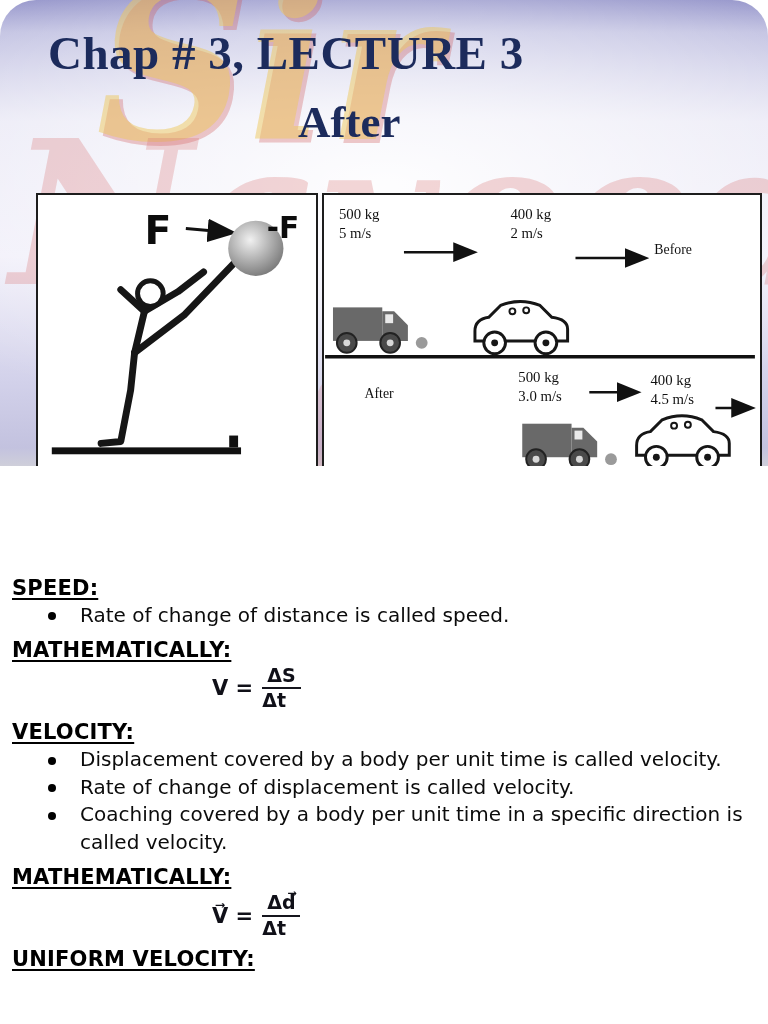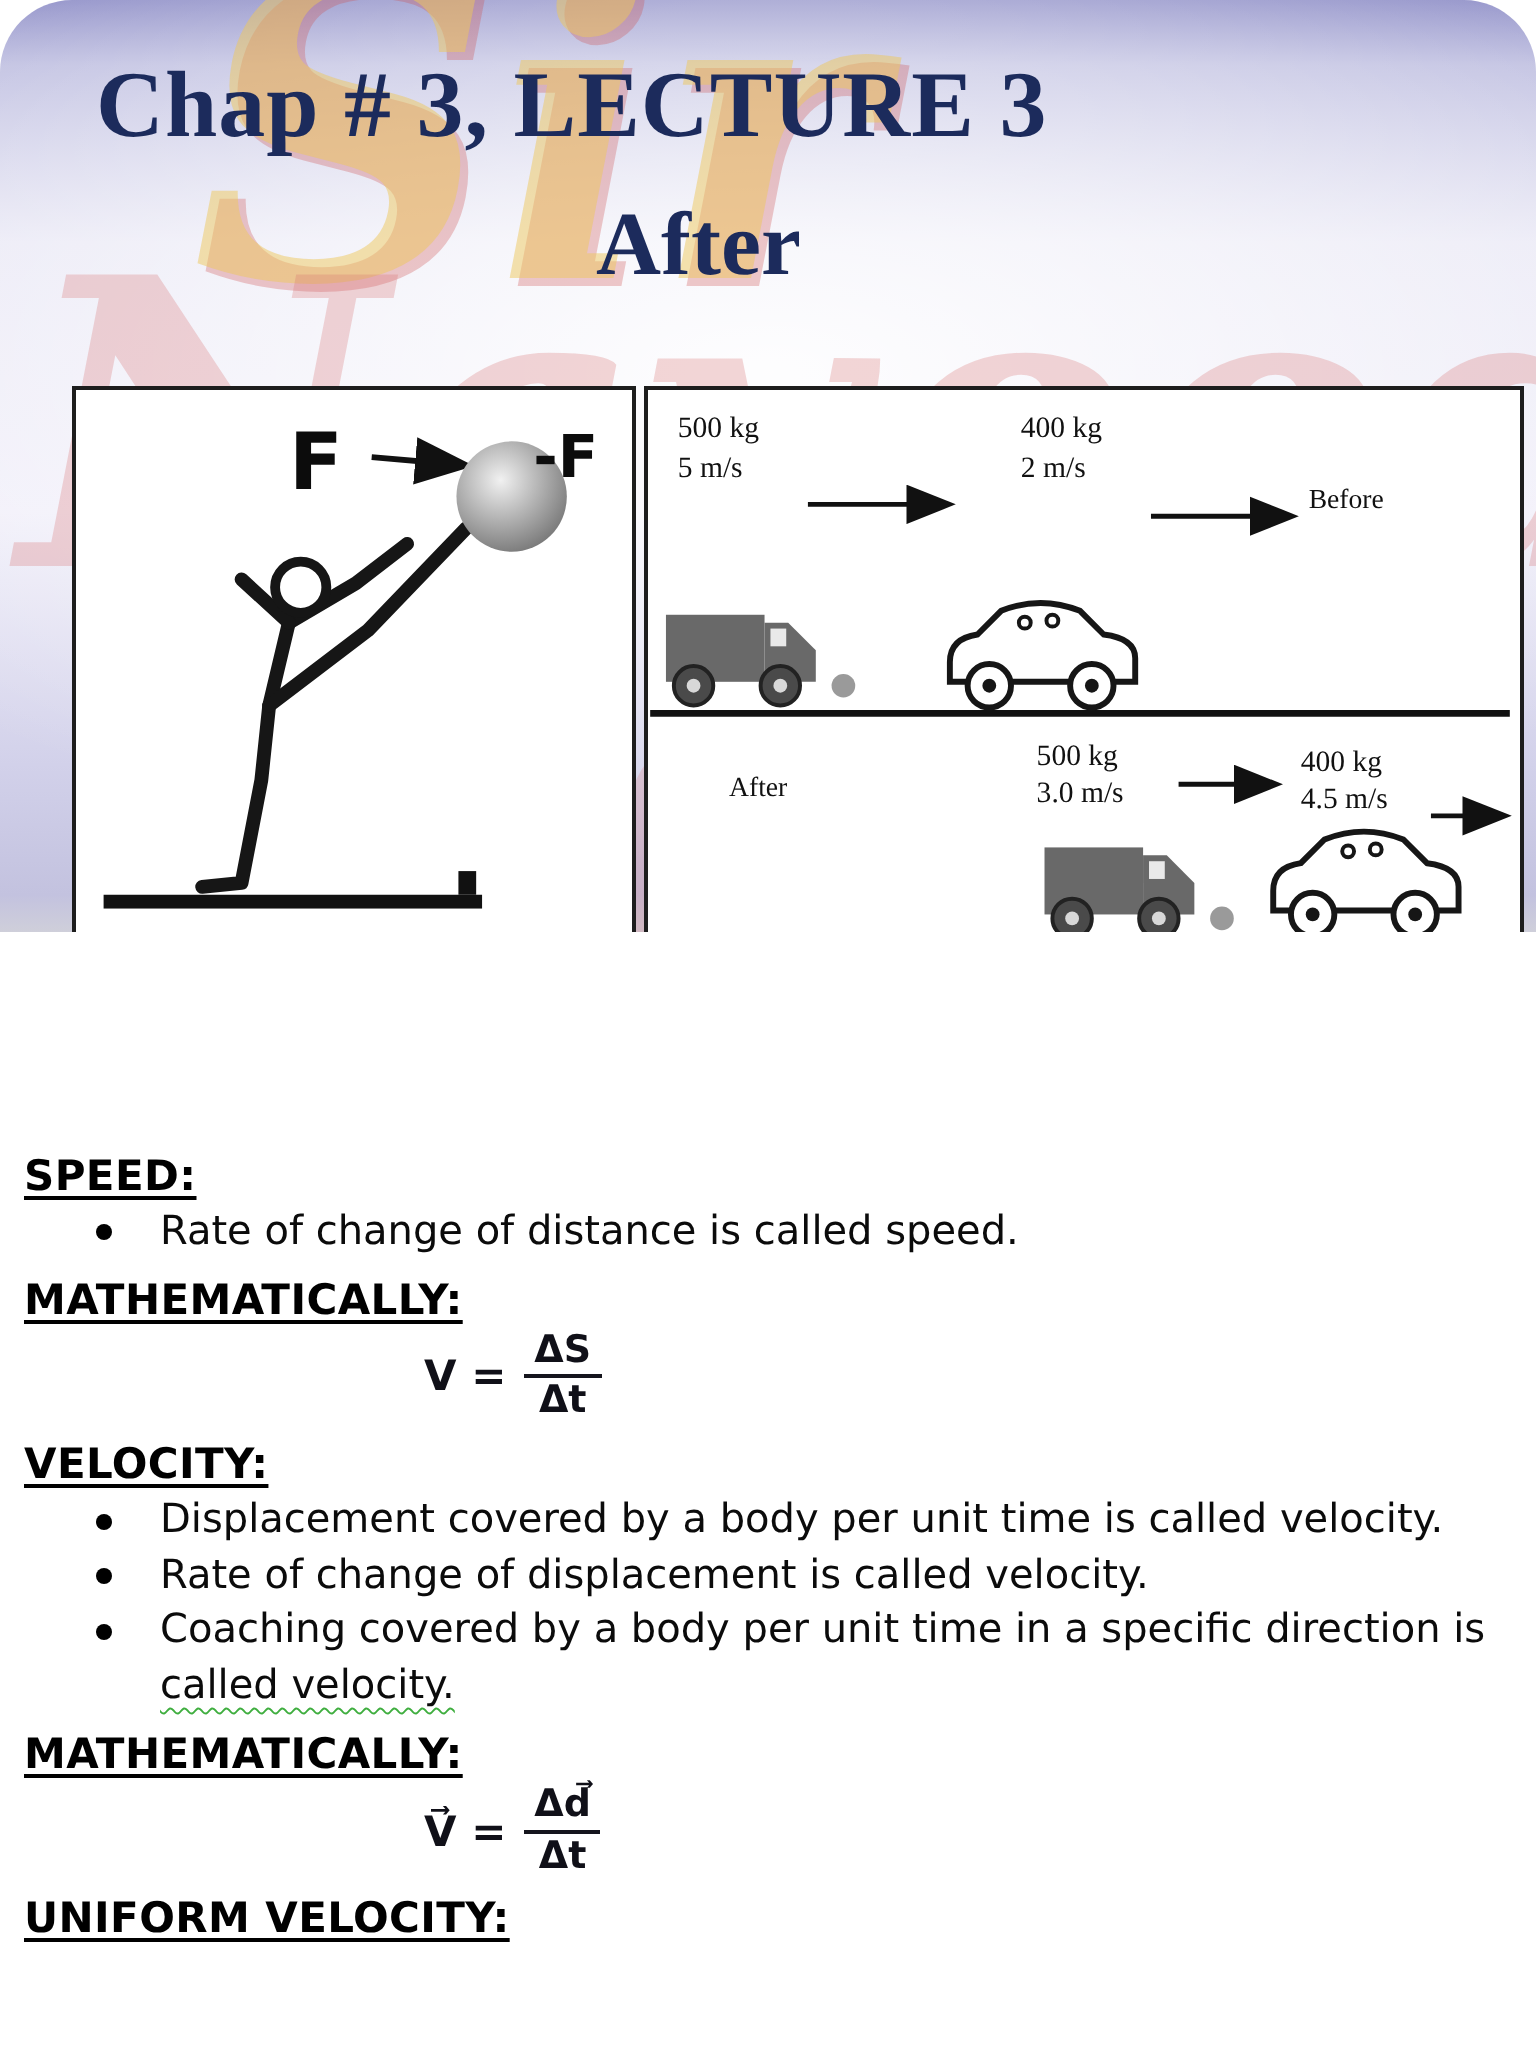--- a/index.html
+++ b/index.html
@@ -62,25 +62,25 @@
     position:relative;padding-left:68px;font-size:20px;line-height:1.38;color:#0b0b0b;
   }
   ul.bullets li::before{
     content:"";position:absolute;left:36px;top:0.52em;
     width:8px;height:8px;border-radius:50%;background:#000;
   }
   .formula{
     margin:3px 0 3px 200px;display:flex;align-items:center;gap:9px;
     font-weight:bold;font-size:21px;color:#101018;
   }
-  .frac{display:inline-flex;flex-direction:column;align-items:center;line-height:1.15;}
+  .frac{display:inline-flex;flex-direction:column;line-height:1.15;}
   .frac .num{font-size:19px;border-bottom:2px solid #15151d;padding:0 5px 1px;}
   .frac .den{font-size:19px;padding-top:1px;}
   .squiggle{
-    text-decoration:underline;text-decoration-style:wavy;
+    text-decoration-style:wavy;
     text-decoration-color:#3fae3f;text-underline-offset:4px;text-decoration-thickness:1px;text-align:center;
   }
 </style>
 </head>
 <body>
 
 <div class="page">
 
   <div class="header">
     <span class="wm wm1">Sir</span>

